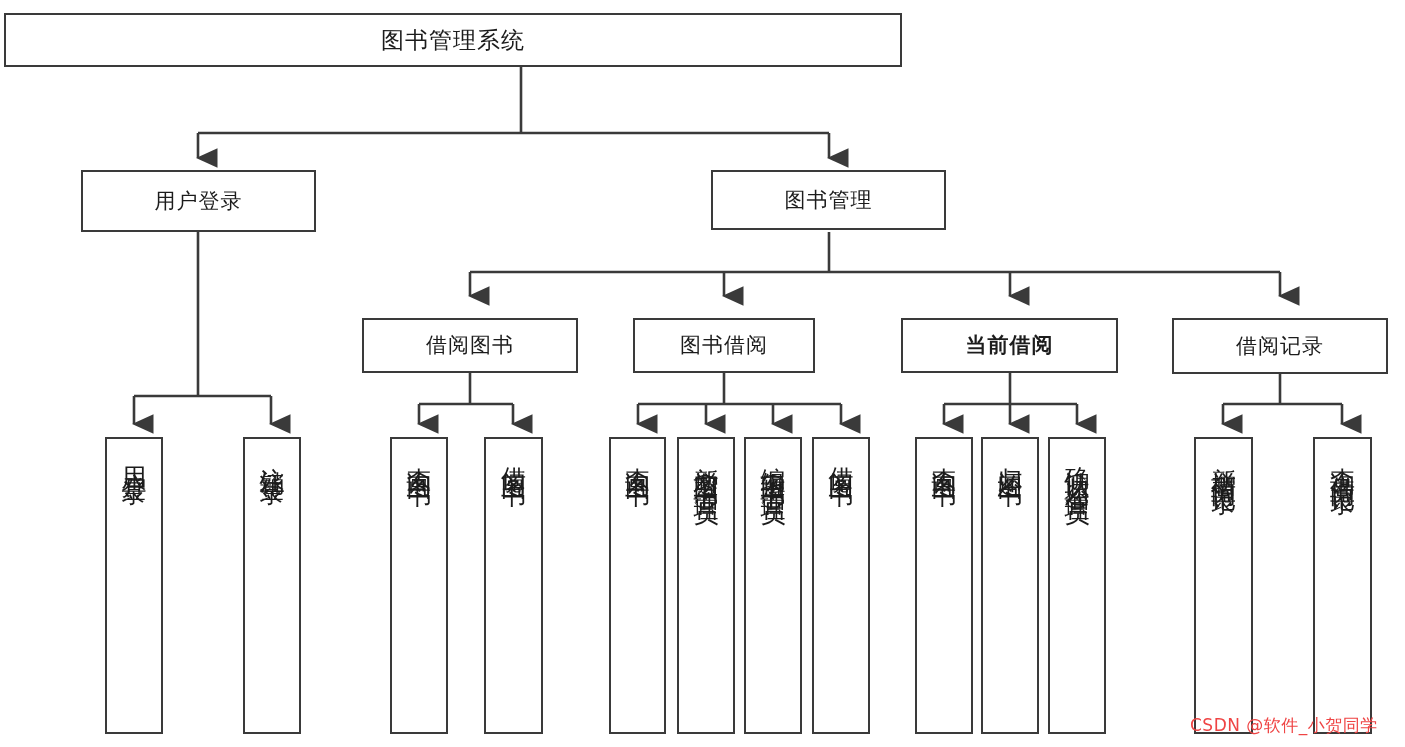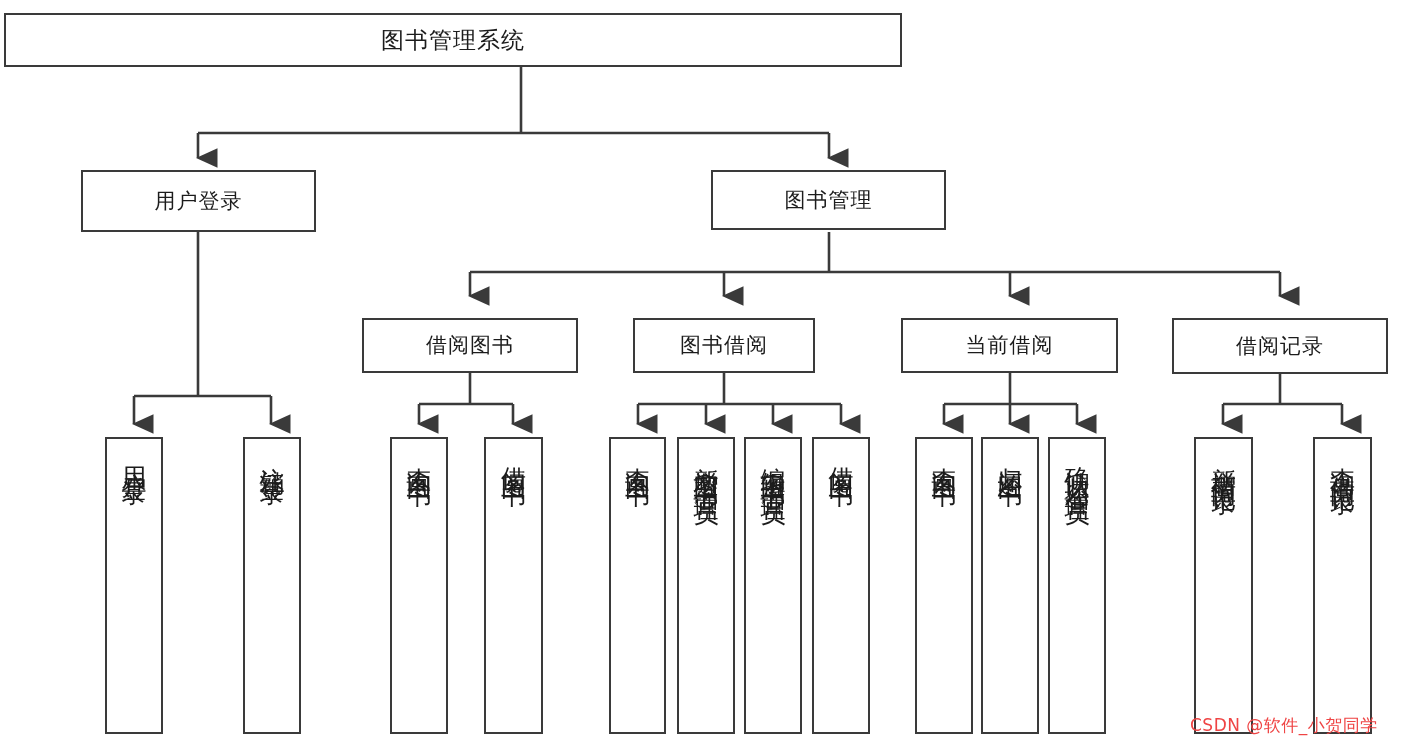--- a/index.html
+++ b/index.html
@@ -89,21 +89,21 @@
   <div class="node lvl2" style="left:711px;top:170px;width:235px;height:60px;">
     <span class="lbl">图书管理</span>
   </div>
 
   <div class="node lvl3" style="left:362px;top:318px;width:216px;height:55px;">
     <span class="lbl">借阅图书</span>
   </div>
   <div class="node lvl3" style="left:633px;top:318px;width:182px;height:55px;">
     <span class="lbl">图书借阅</span>
   </div>
-  <div class="node lvl3" style="left:901px;top:318px;width:217px;height:55px;">
+  <div class="node lvl3" style="left:901px;top:318px;width:217px;height:55px;font-weight:bold;">
     <span class="lbl">当前借阅</span>
   </div>
   <div class="node lvl3" style="left:1172px;top:318px;width:216px;height:56px;">
     <span class="lbl">借阅记录</span>
   </div>
 
   <div class="node leaf" style="left:105px;top:437px;width:58px;height:297px;">
     <span class="lbl">用户登录</span>
   </div>
   <div class="node leaf" style="left:243px;top:437px;width:58px;height:297px;">

